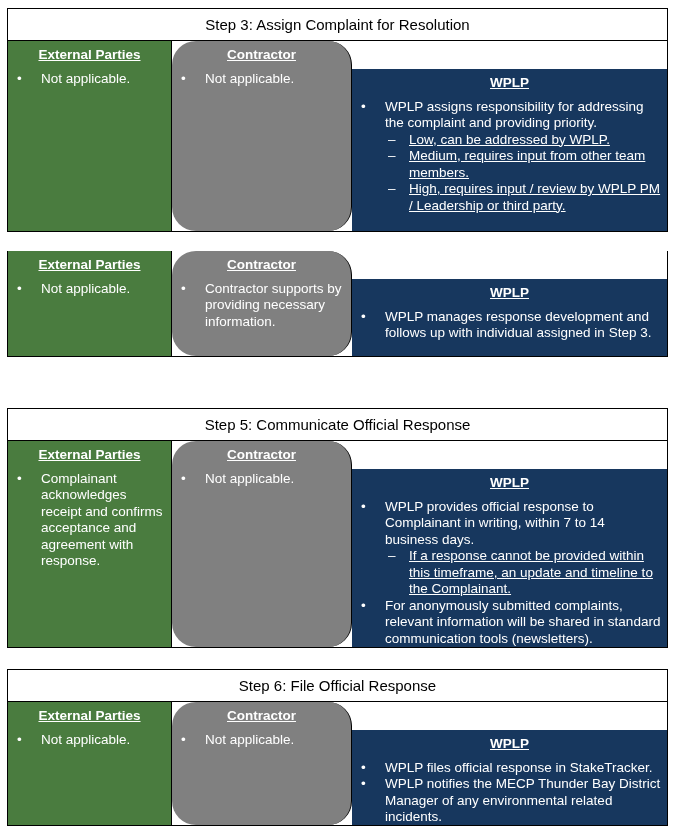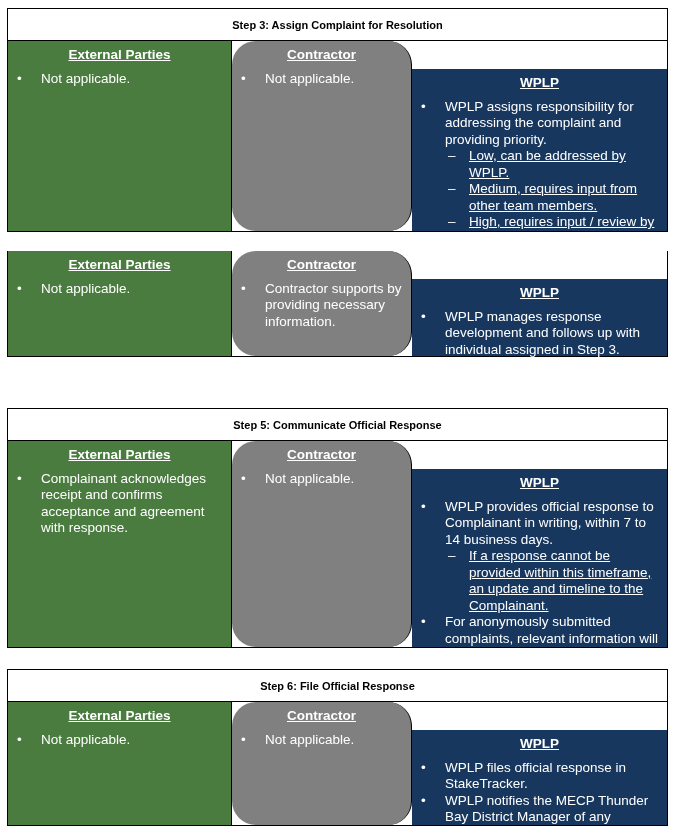--- a/index.html
+++ b/index.html
@@ -1,24 +1,24 @@
 <!DOCTYPE html>
 <html><head>
 <meta charset="utf-8">
 <style>
   html, body { margin:0; padding:0; background:#ffffff; }
   body { width:678px; height:839px; position:relative; overflow:hidden;
          font-family:"Liberation Sans", sans-serif; }
   .step { position:absolute; left:7px; width:661px; border-collapse:collapse; }
   .step-head { height:33px; border:1px solid #000; border-bottom:1px solid #000;
                background:#fff; box-sizing:border-box; display:flex; align-items:center;
-               justify-content:center; font-weight:bold; font-size:11px; color:#000; }
+               justify-content:center; font-weight:normal; font-size:15px; color:#000; }
   .cols { display:flex; border-left:1px solid #000; border-right:1px solid #000; border-bottom:1px solid #000; box-sizing:border-box; }
   .col { box-sizing:border-box; padding:4px 6px 6px 6px; color:#fff; font-size:13.5px; line-height:16.5px; }
-  .col.ext { width:224px; background:#4a7c3f; border-right:1px solid #000; }
+  .col.ext { width:164px; background:#4a7c3f; border-right:1px solid #000; }
   .col.con { width:180px; background:#808080; border-right:1px solid #000;border-radius:24px; }
   .col.wplp { flex:1; background:#17375e;margin-top:28px; }
   .col-title { text-align:center; font-weight:bold; text-decoration:underline; margin:2px 0 7px 0; }
   ul.b { list-style:none; margin:0; padding:0; }
   ul.b > li { position:relative; padding-left:27px; }
   ul.b > li::before { content:"•"; position:absolute; left:3px; top:0; }
   ul.d { list-style:none; margin:0; padding:0; }
   ul.d > li { position:relative; padding-left:24px;text-decoration:underline; }
   ul.d > li::before { content:"–"; position:absolute; left:3px; top:0; }
 </style>

